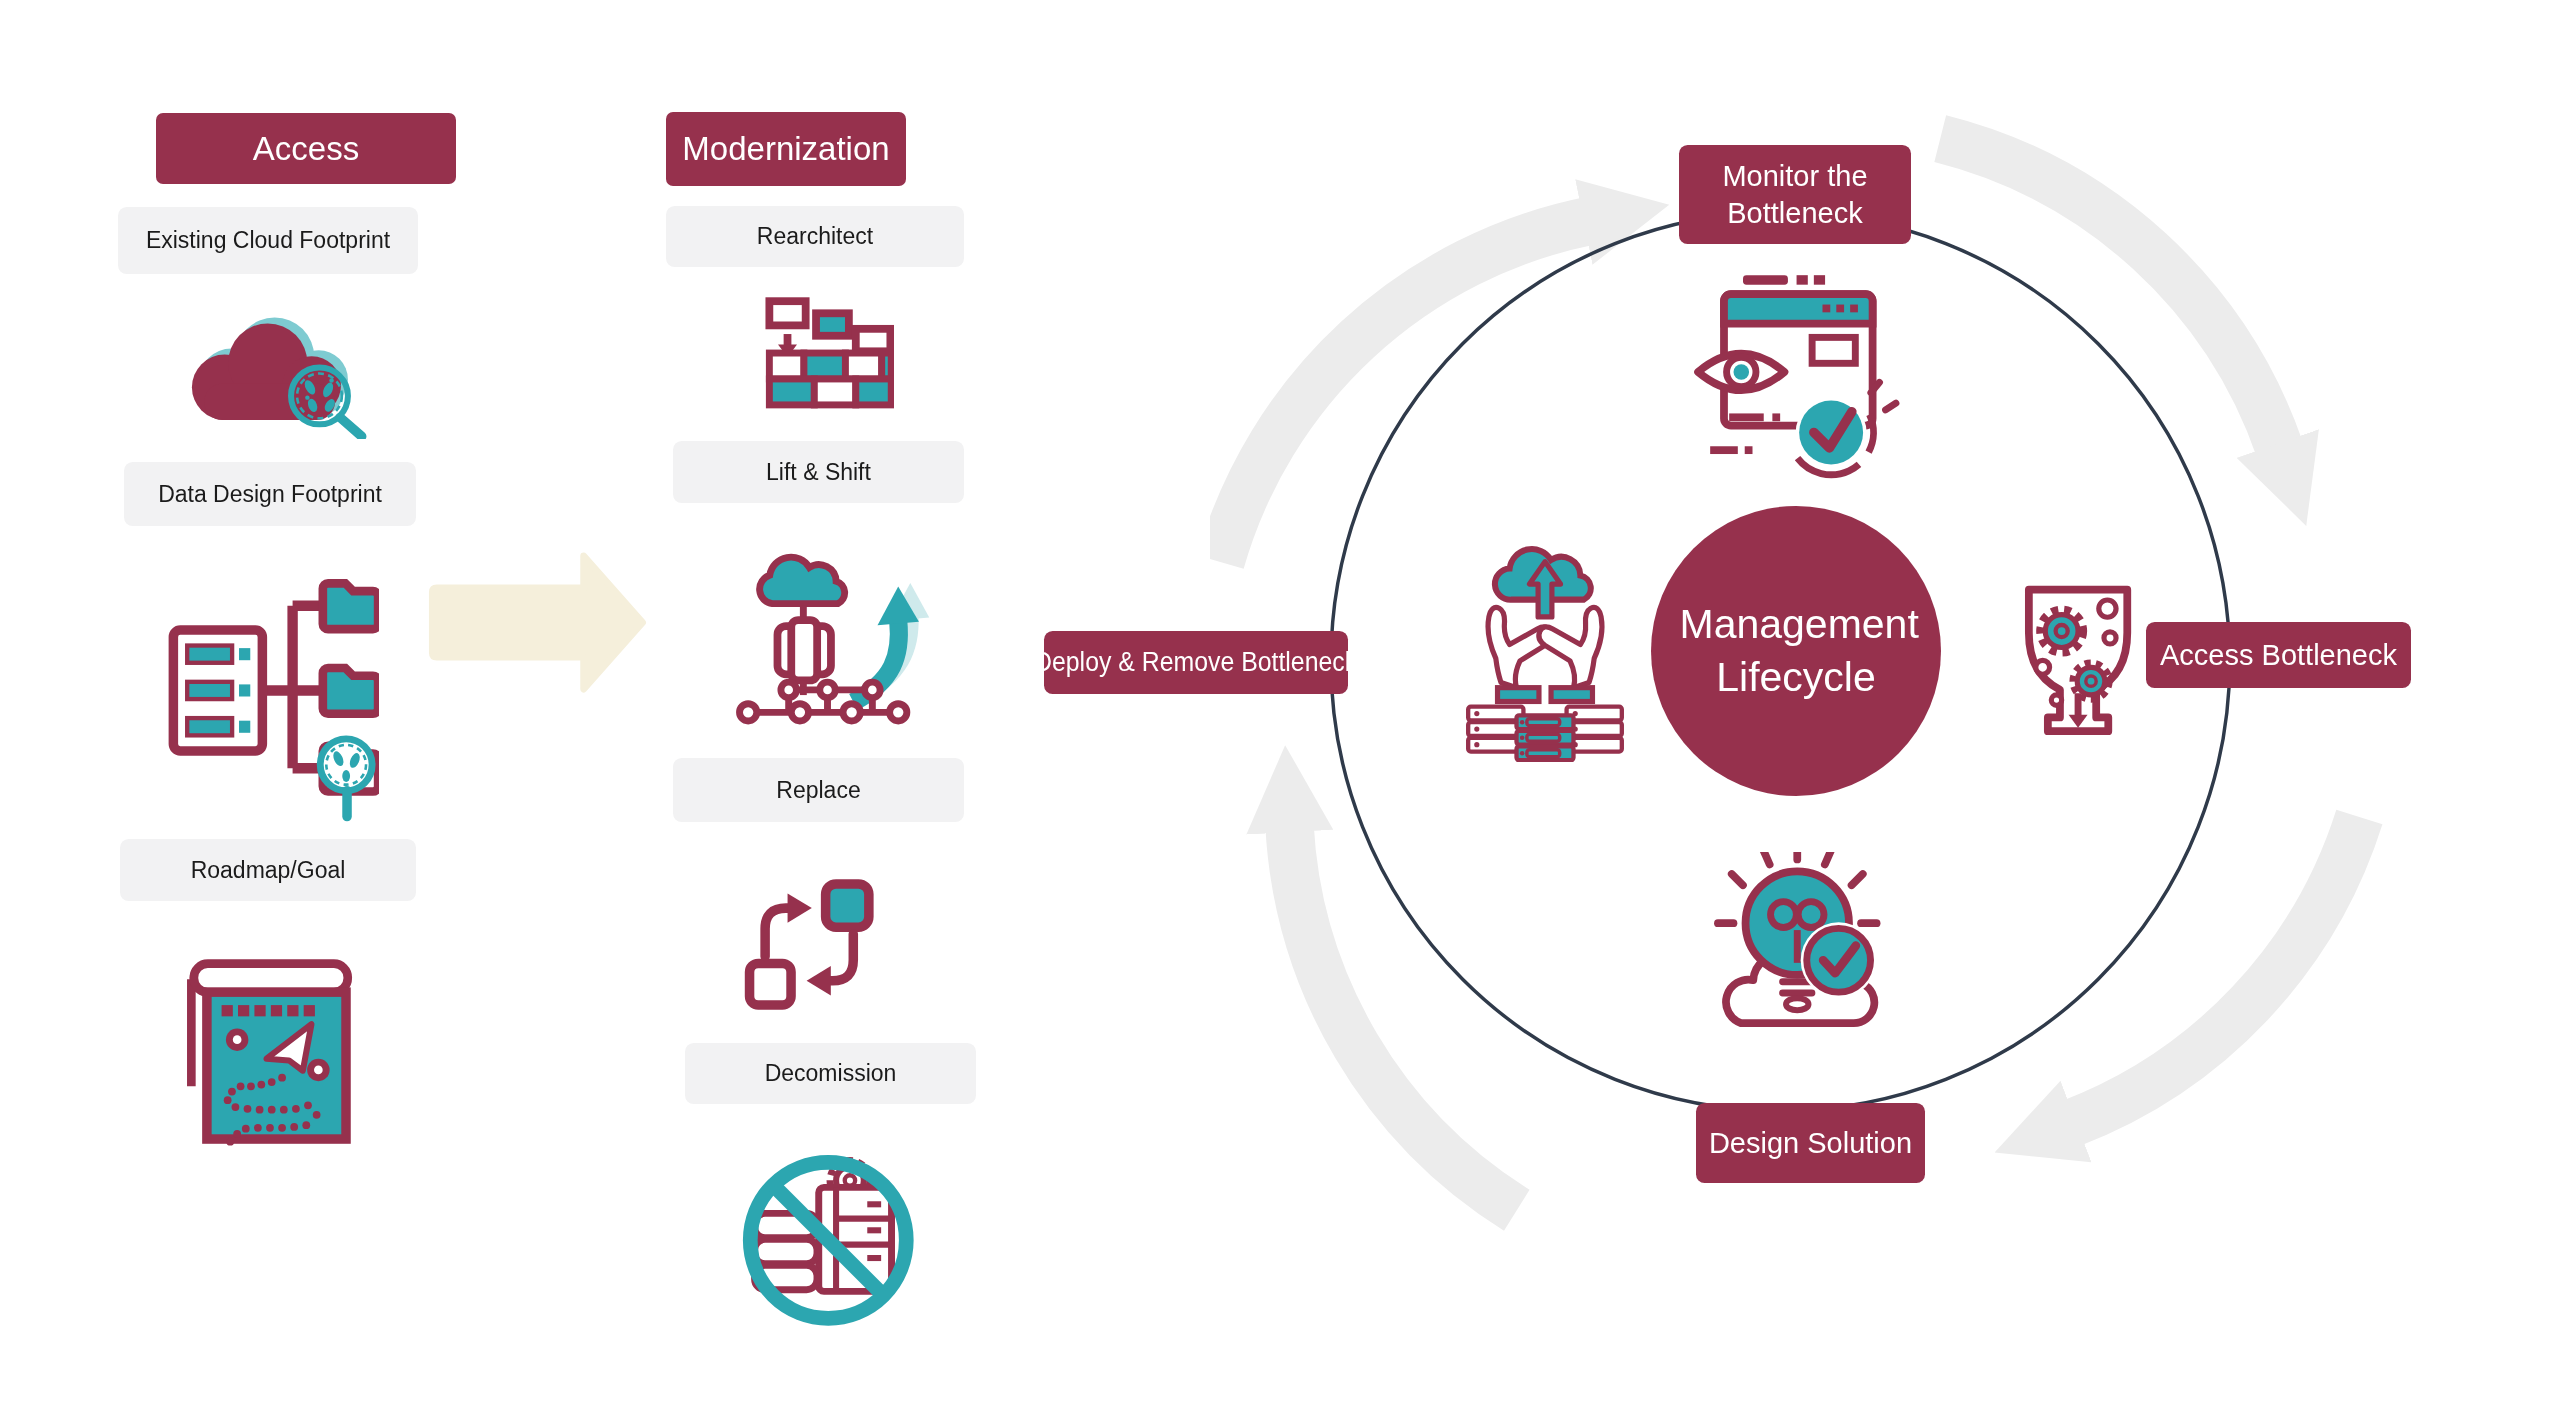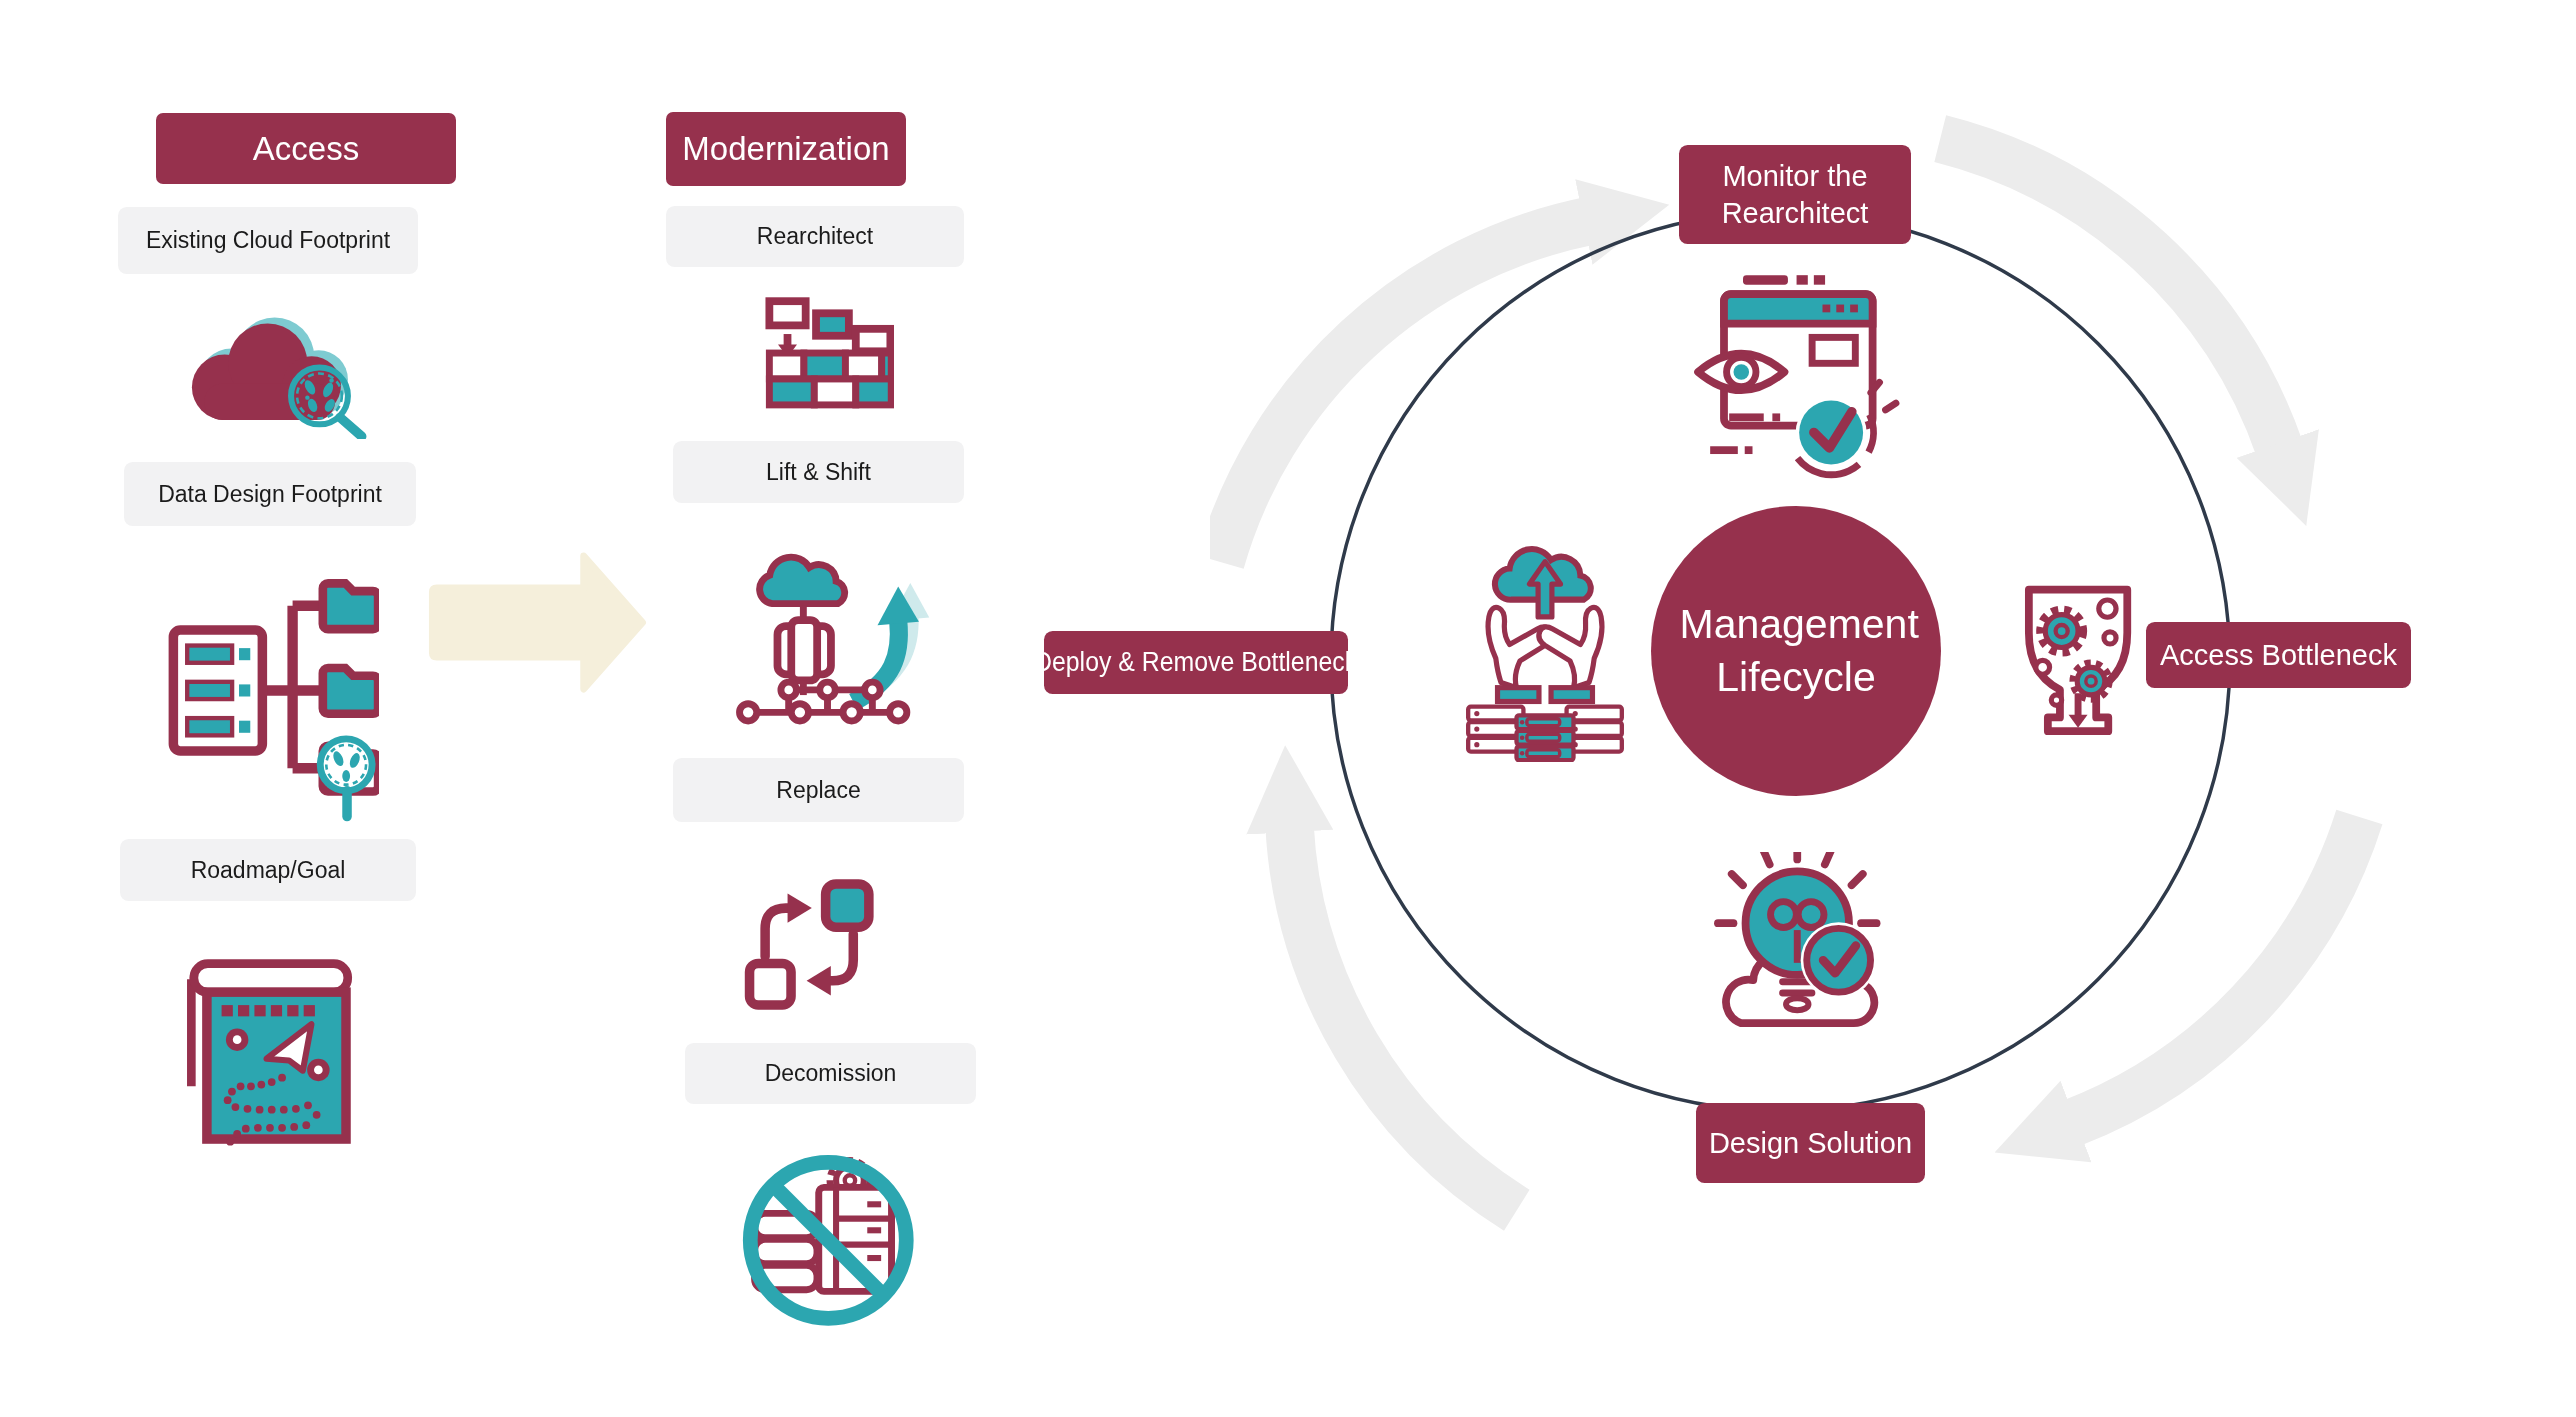--- a/index.html
+++ b/index.html
@@ -259,21 +259,21 @@
       <path d="M355,1310 A560,560 0 0 1 92,865" marker-end="url(#arcArrow)"></path>
     </g>
     <circle cx="660" cy="675" r="520" fill="none" stroke="#2F3A4A" stroke-width="4"></circle>
   </svg>
 
   <div id="center-circle" class="abs" style="left:1651px;top:506px;width:290px;height:290px;">
     <span>Management Lifecycle</span>
   </div>
 
   <div class="nodebox abs" style="left:1679px;top:145px;width:232px;height:99px;">
-    <span style="width:190px;">Monitor the Rearchitect</span>
+    <span style="width:190px;">Monitor the Bottleneck</span>
   </div>
 
   <div class="nodebox abs" style="left:2146px;top:622px;width:265px;height:66px;">
     <span class="nw">Access Bottleneck</span>
   </div>
 
   <div class="nodebox abs" style="left:1696px;top:1103px;width:229px;height:80px;">
     <span class="nw">Design Solution</span>
   </div>
 

